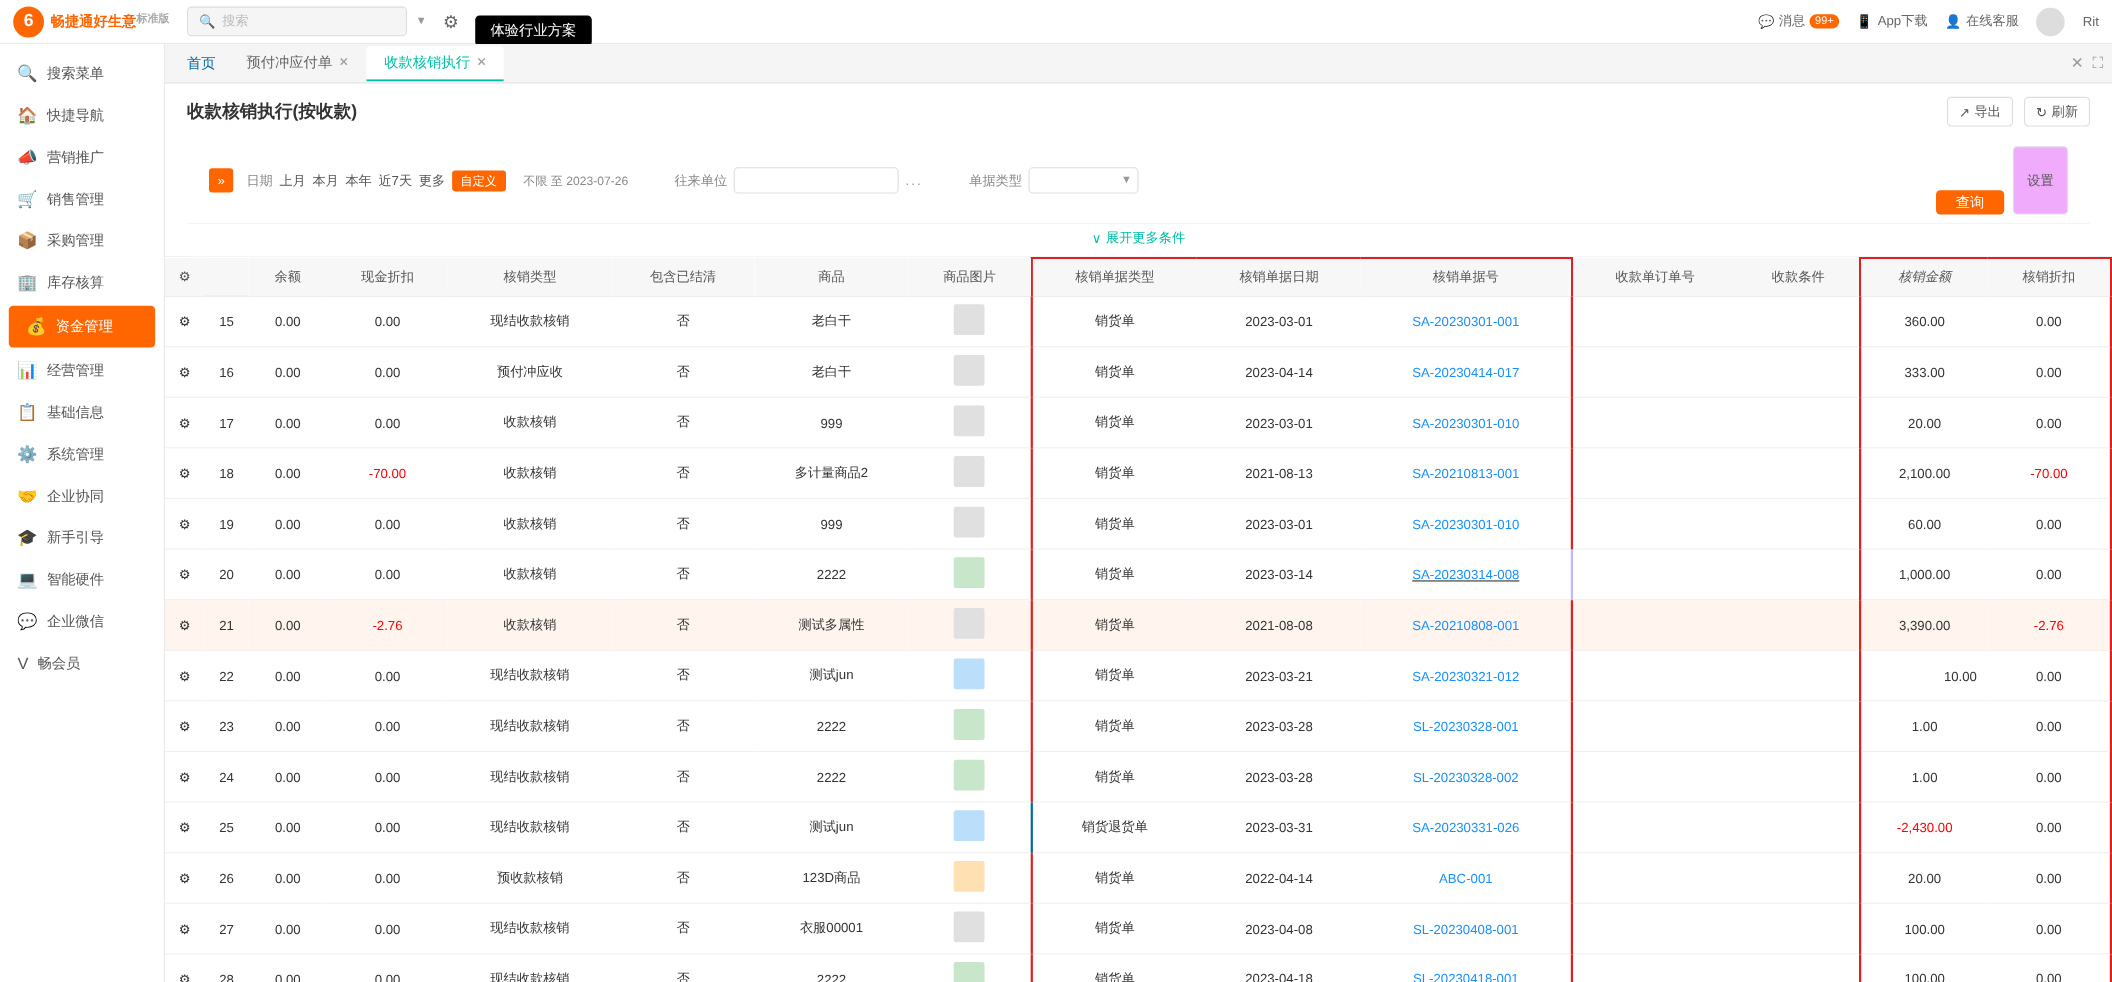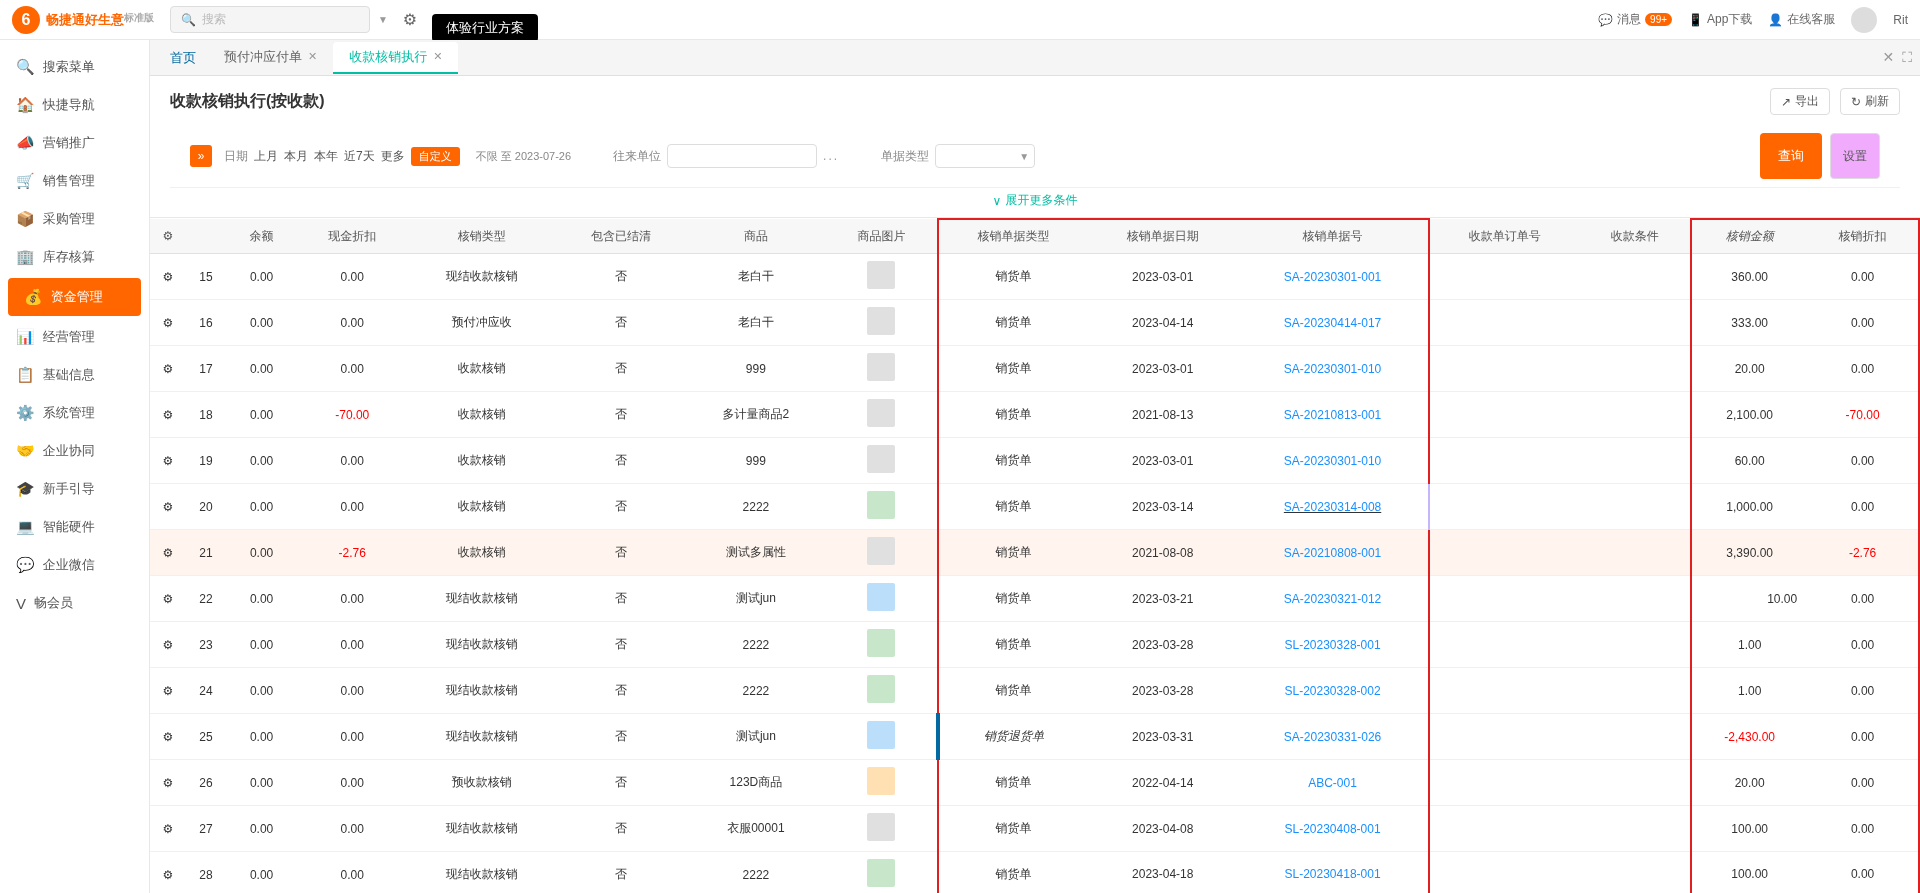--- a/index.html
+++ b/index.html
@@ -147,21 +147,21 @@
       font-size: 12px; color: #333; min-width: 120px; background: #fff;
     }
     .filter-ellipsis { color: #999; letter-spacing: 2px; }
     .filter-select {
       border: 1px solid #ddd; border-radius: 4px; padding: 4px 24px 4px 8px;
       font-size: 12px; background: #fff; min-width: 100px; appearance: none;
       cursor: pointer;
     }
     .query-btn {
       background: #f60; color: #fff; border: none; border-radius: 4px;
-      padding: 14px 18px; font-size: 13px; cursor: pointer;
+      padding: 2px 18px; font-size: 13px; cursor: pointer; margin-top: 40px;
     }
     .setting-btn {
       border: 1px solid #ddd; background: #f0abfc; border-radius: 4px;
       padding: 5px 12px; font-size: 12px; cursor: pointer; color: #555;
     }
     .expand-more-row {
       background: #fff; padding: 4px 20px 8px;
       display: flex; justify-content: center;
     }
     .expand-more-btn {
@@ -617,21 +617,21 @@
   </tr>
             <tr>
     <td style="text-align:center">⚙</td>
     <td>25</td>
     <td>0.00</td>
     <td class="">0.00</td>
     <td>现结收款核销</td>
     <td>否</td>
     <td>测试jun</td>
     <td><div class="img-thumb blue"></div></td>
-    <td class="group-A-start" style="border-left:4px solid #0369a1;font-style:italic;">销货退货单</td>
+    <td class="group-A-start" style="border-left:2px solid #0369a1;">销货退货单</td>
     <td class="group-A-mid" style="">2023-03-31</td>
     <td class="group-A-end" style="border-right:2px solid #e02020;"><a class="link-cell">SA-20230331-026</a></td>
     <td></td>
     <td></td>
     <td class="group-B-start negative" style="border-left:2px solid #e02020;">-2,430.00</td>
     <td class="group-B-end " style="border-right:2px solid #e02020;">0.00</td>
   </tr>
             <tr>
     <td style="text-align:center">⚙</td>
     <td>26</td>

